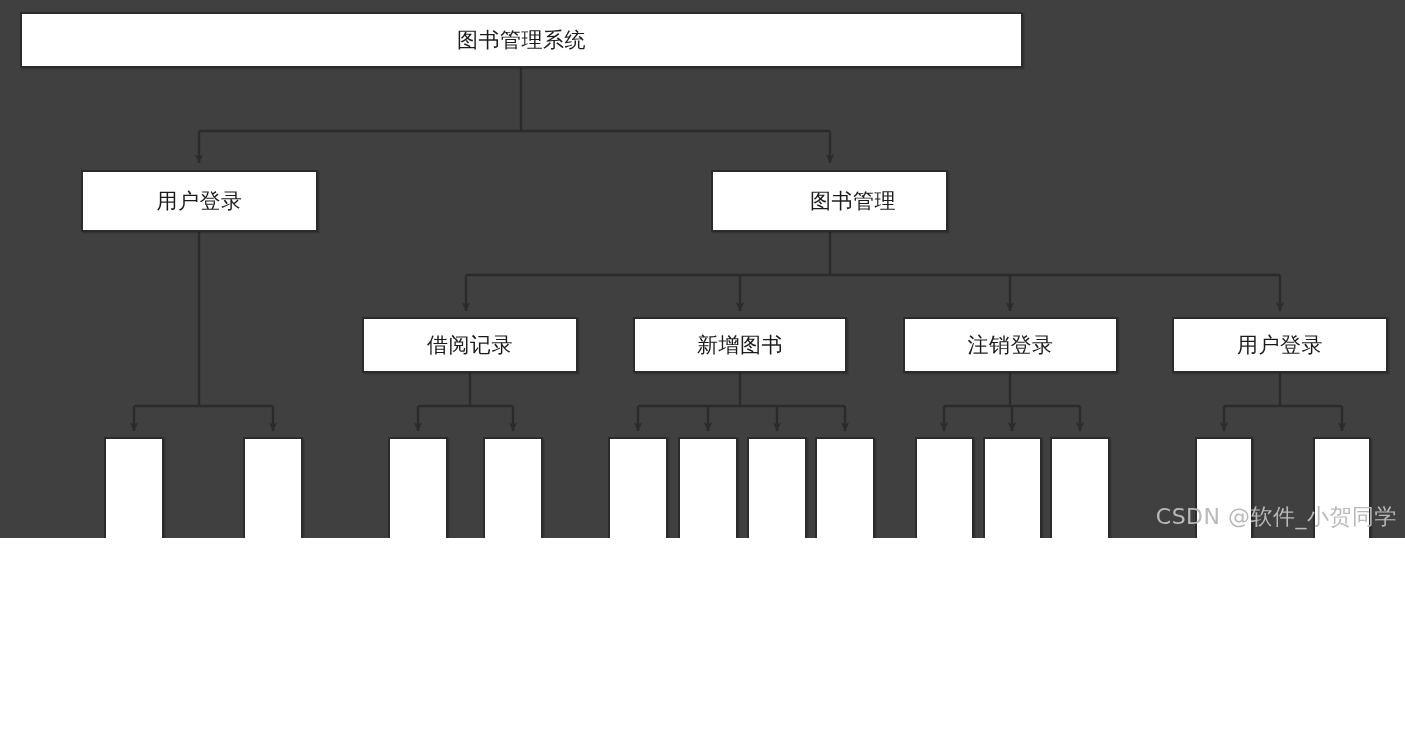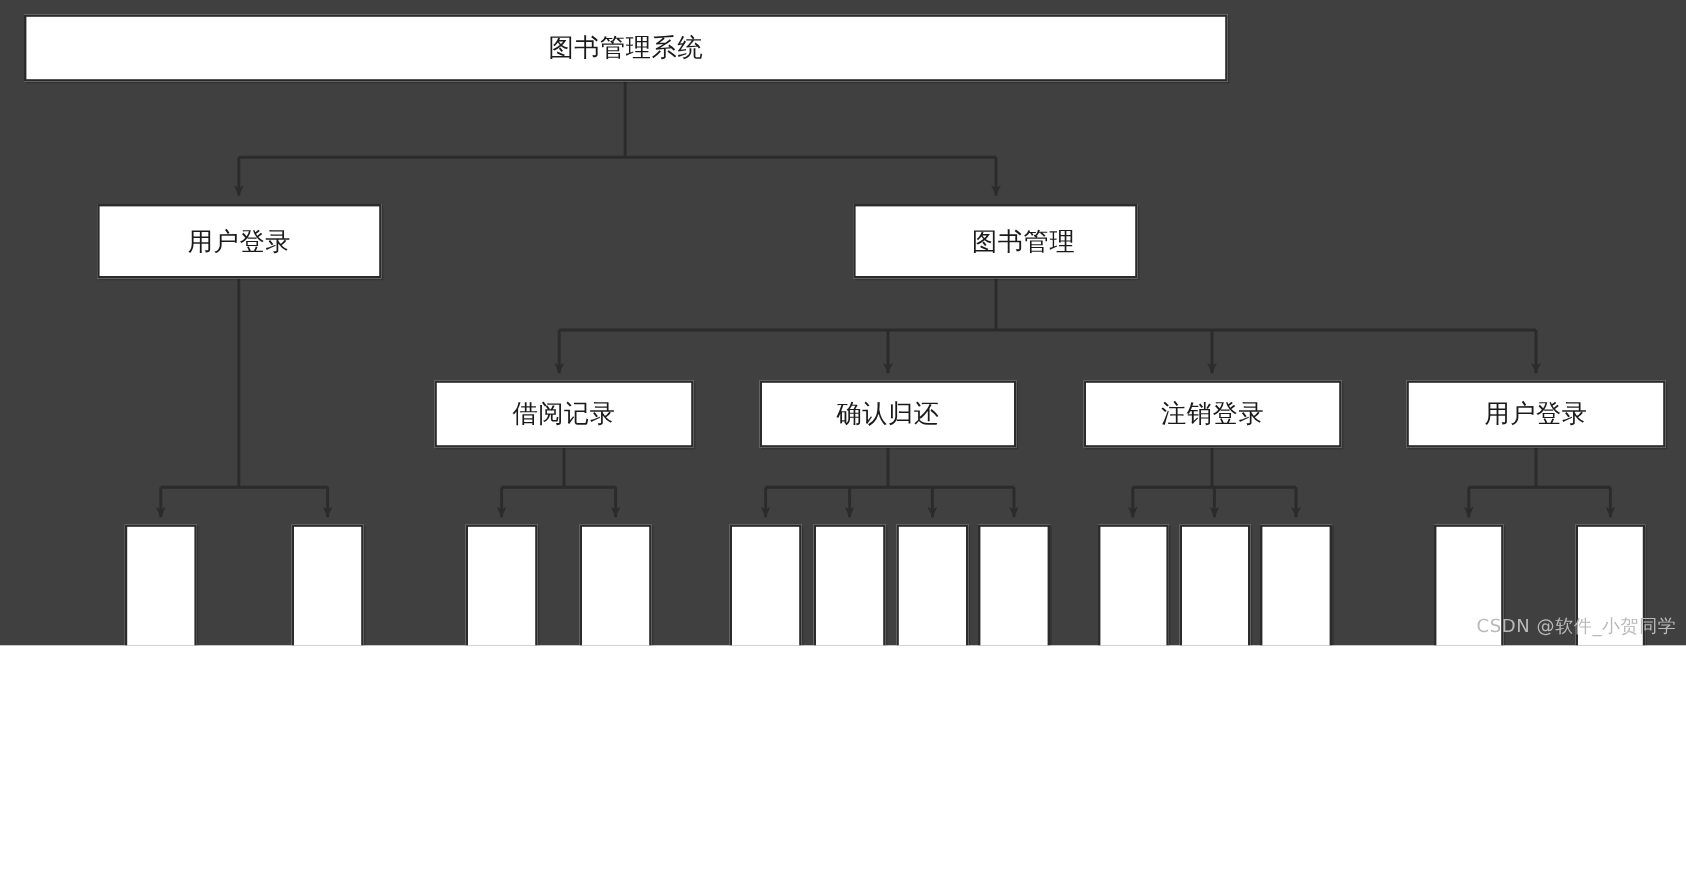--- a/index.html
+++ b/index.html
@@ -54,21 +54,21 @@
     padding-top: 6px;
     text-align: center;
   }
   .node-v.tall-text {
     padding-top: 4px;
   }
   .watermark {
     position: absolute;
     right: 8px;
     bottom: 6px;
-    font-size: 15px;
+    font-size: 22px;
     color: #b9b9b9;
     white-space: nowrap;
     letter-spacing: 0.5px;
   }
 </style>
 </head>
 <body>
 
 <div id="canvas">
 
@@ -130,21 +130,21 @@
     <span>用户登录</span>
   </div>
   <div class="node node-h" style="left:711px; top:170px; width:237px; height:62px;padding-left:47px;">
     <span>图书管理</span>
   </div>
 
   <div class="node node-h" style="left:362px; top:317px; width:216px; height:56px;">
     <span>借阅记录</span>
   </div>
   <div class="node node-h" style="left:633px; top:317px; width:214px; height:56px;">
-    <span>确认归还</span>
+    <span>新增图书</span>
   </div>
   <div class="node node-h" style="left:903px; top:317px; width:215px; height:56px;">
     <span>注销登录</span>
   </div>
   <div class="node node-h" style="left:1172px; top:317px; width:216px; height:56px;">
     <span>用户登录</span>
   </div>
 
   <div class="node node-v" style="left:104px; top:437px; width:60px; height:296px; padding-top:70px;">
     <span>用户登录</span>

